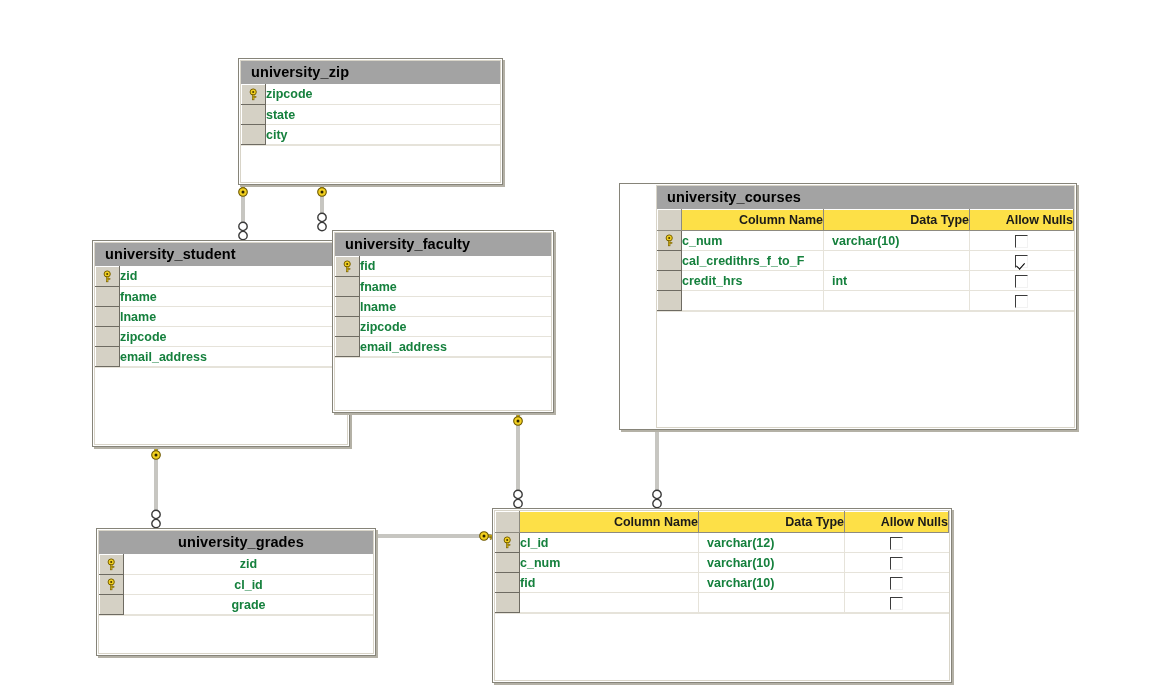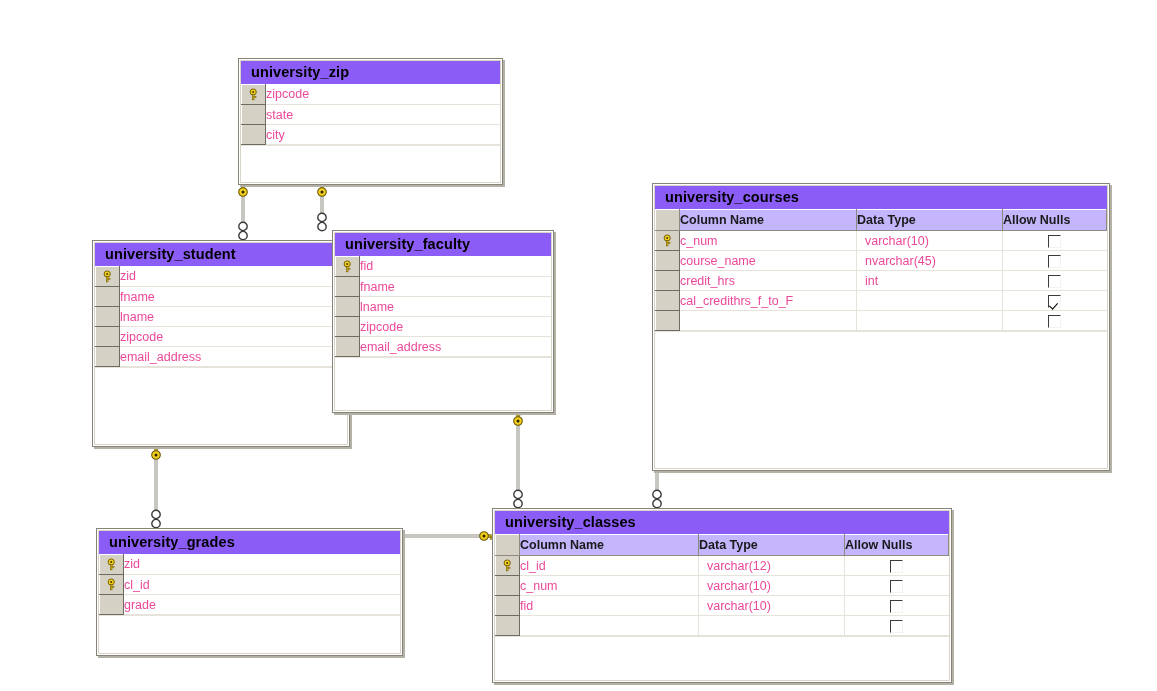--- a/index.html
+++ b/index.html
@@ -22,38 +22,38 @@
   .tbl-inner{
     border:1px solid #ffffff;
     outline:1px solid #d8d4c8;
     outline-offset:-2px;
     height:100%;
     box-sizing:border-box;
     padding:1px;
     background:#ffffff;
   }
   .tbl-title{
-    background:#8b5cf6;
+    background:#a3a3a3;
     font-weight:bold;
     font-size:14.5px;
     color:#000000;
     padding:3px 0 4px 10px;
     letter-spacing:.1px;
     white-space:nowrap;
   }
   .grid{width:100%;border-collapse:collapse;table-layout:fixed;background:#fff;}
   .grid td,.grid th{padding:0;margin:0;}
 
   
   .hdr-cell{
-    background:#c4b5fd;
+    background:#fde047;
     border:1px solid #ffffff;
     border-right-color:#8d8a80;
     border-bottom-color:#8d8a80;
-    text-align:left;
+    text-align:right;
     font-size:12.5px;
     color:#1a1a1a;
     height:21px;
     box-sizing:border-box;
     white-space:nowrap;
   }
   .hdr-gutter{
     background:#d5d1c5;
     border:1px solid #ffffff;
     border-right-color:#8d8a80;
@@ -71,26 +71,27 @@
     width:22px;
     text-align:center;
     vertical-align:middle;
     line-height:0;
   }
   .cell{
     background:#ffffff;
     border-bottom:1px solid #e6e3da;
     border-right:1px solid #e6e3da;
     font-size:12.5px;
-    color:#ec4899;
+    color:#15803d;
     padding:2px 0 3px 8px;
     height:20px;
     box-sizing:border-box;
     white-space:nowrap;
     vertical-align:middle;
+    font-weight:bold;
   }
   .cell.dtype{padding-left:8px;}
   .cell.nulls{text-align:center;padding-left:0;border-right:none;}
   .cell.last{border-right:none;}
   .tail{height:20px;background:#ffffff;border-top:1px solid #e6e3da;}
 
   
   .key{display:inline-block;width:13px;height:13px;vertical-align:middle;}
 
   
@@ -208,21 +209,21 @@
               </tr>
               <tr>
                 <td class="row-gutter"></td>
                 <td class="cell last">city</td>
               </tr>
             </tbody>
           </table>
           <div class="tail"></div>
         </div>
       </div>
-      <div class="tbl" style="left: 652px; top: 183px; width: 458px; height: 288px;">
+      <div class="tbl" style="left: 619px; top: 183px; width: 458px; height: 247px; padding-left: 35px;">
         <div class="tbl-inner">
           <div class="tbl-title">university_courses</div>
           <table class="grid">
             <colgroup>
               <col style="width:24px">
               <col>
               <col style="width:146px">
               <col style="width:104px">
             </colgroup>
             <thead>
@@ -240,38 +241,32 @@
                     <circle cx="6.2" cy="4" r="1.05" fill="#4a3c00"></circle>
                     <rect x="5.5" y="6.4" width="1.5" height="5.4" fill="#f2d020" stroke="#7a6200" stroke-width=".7"></rect>
                     <rect x="6.9" y="8.3" width="2.1" height="1.2" fill="#f2d020" stroke="#7a6200" stroke-width=".6"></rect>
                   </svg></td>
                 <td class="cell">c_num</td>
                 <td class="cell dtype">varchar(10)</td>
                 <td class="cell nulls"><span class="cbx"></span></td>
               </tr>
               <tr>
                 <td class="row-gutter"></td>
-                <td class="cell">course_name</td>
-                <td class="cell dtype">nvarchar(45)</td>
-                <td class="cell nulls"><span class="cbx"></span></td>
-              </tr>
-              <tr>
-                <td class="row-gutter"></td>
-                <td class="cell">credit_hrs</td>
-                <td class="cell dtype">int</td>
-                <td class="cell nulls"><span class="cbx"></span></td>
-              </tr>
-              <tr>
-                <td class="row-gutter"></td>
                 <td class="cell">cal_credithrs_f_to_F</td>
                 <td class="cell dtype"></td>
                 <td class="cell nulls"><span class="cbx on"></span></td>
               </tr>
               <tr>
                 <td class="row-gutter"></td>
+                <td class="cell">credit_hrs</td>
+                <td class="cell dtype">int</td>
+                <td class="cell nulls"><span class="cbx"></span></td>
+              </tr>
+              <tr>
+                <td class="row-gutter"></td>
                 <td class="cell"></td>
                 <td class="cell dtype"></td>
                 <td class="cell nulls"><span class="cbx"></span></td>
               </tr>
             </tbody>
           </table>
           <div class="tail"></div>
         </div>
       </div>
       <div class="tbl" style="left: 44px; top: 240px; width: 258px; height: 207px; margin-left: 48px;">
@@ -345,21 +340,21 @@
               </tr>
               <tr>
                 <td class="row-gutter"></td>
                 <td class="cell last">email_address</td>
               </tr>
             </tbody>
           </table>
           <div class="tail"></div>
         </div>
       </div>
-      <div class="tbl" style="left: 96px; top: 528px; width: 307px; height: 128px;">
+      <div class="tbl" style="left: 96px; top: 528px; width: 280px; height: 128px; text-align: center;">
         <div class="tbl-inner">
           <div class="tbl-title">university_grades</div>
           <table class="grid">
             <colgroup>
               <col style="width:24px">
               <col>
             </colgroup>
             <tbody>
               <tr>
                 <td class="row-gutter"><svg class="key" viewBox="0 0 13 13">
@@ -383,21 +378,20 @@
                 <td class="row-gutter"></td>
                 <td class="cell last">grade</td>
               </tr>
             </tbody>
           </table>
           <div class="tail"></div>
         </div>
       </div>
       <div class="tbl" style="left: 492px; top: 508px; width: 460px; height: 175px;">
         <div class="tbl-inner">
-          <div class="tbl-title">university_classes</div>
           <table class="grid">
             <colgroup>
               <col style="width:24px">
               <col>
               <col style="width:146px">
               <col style="width:104px">
             </colgroup>
             <thead>
               <tr>
                 <th class="hdr-gutter"></th>

